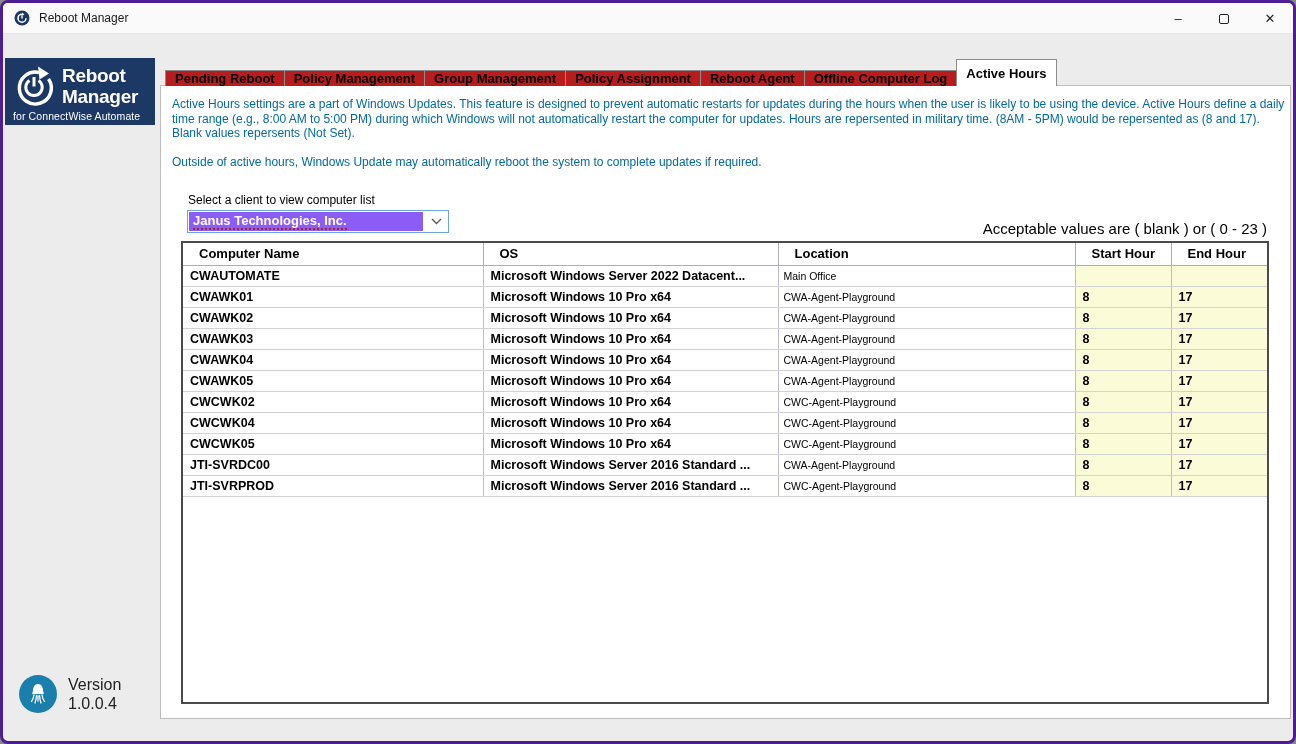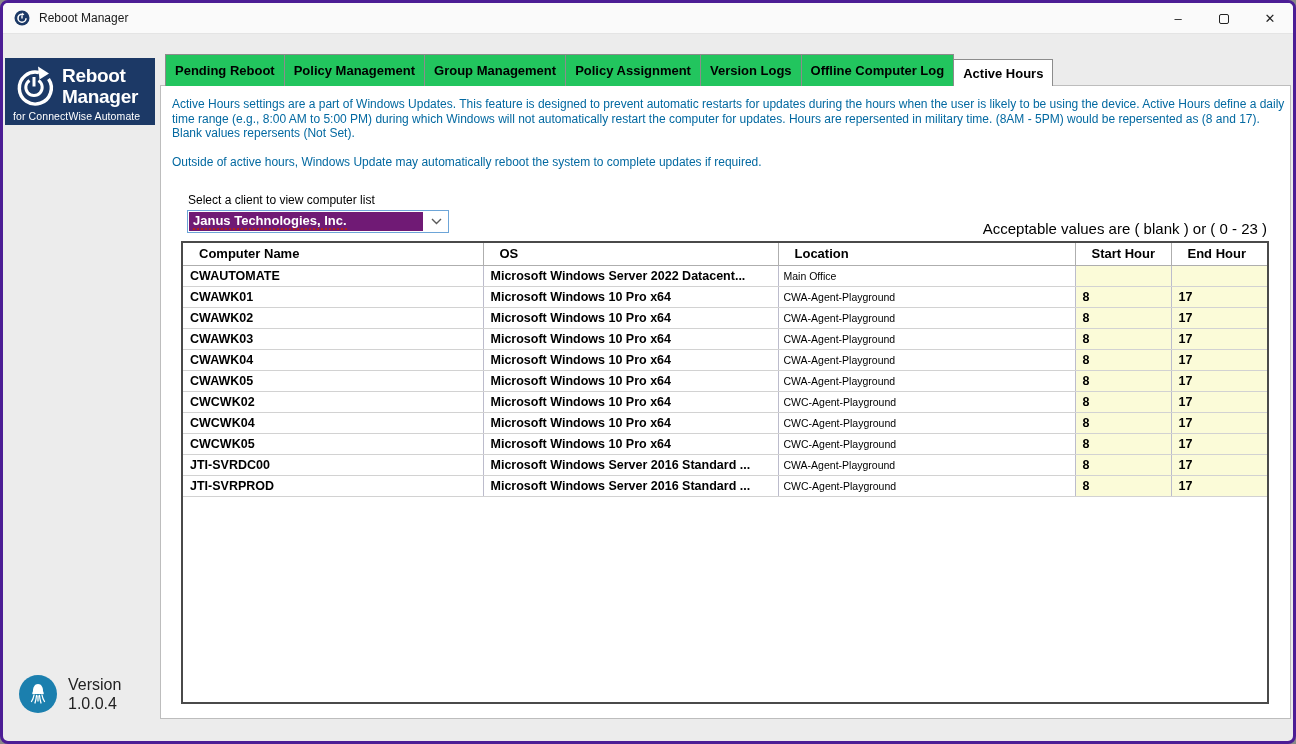--- a/index.html
+++ b/index.html
@@ -19,31 +19,31 @@
   #logo-block { position:absolute; left:2px; top:55px; width:150px; height:67px; background:#1c3966; color:#fff; }
   #logo-block .logo-row { display:flex; align-items:flex-start; padding:7px 0 0 7px; }
   #logo-block .logo-icon { width:44px; height:44px; }
   #logo-block .logo-title { margin-left:6px; font-weight:bold; font-size:19px; line-height:21px; letter-spacing:-0.3px; }
   #logo-block .logo-sub { font-size:10.5px; padding:1px 0 0 8px; letter-spacing:0.1px; }
   #version-block { position:absolute; left:16px; top:672px; display:flex; align-items:center; }
   #version-block .squid-circle { width:38px; height:38px; border-radius:50%; background:#1b7fae; display:flex; align-items:center; justify-content:center; }
   #version-block .ver-text { margin-left:11px; font-size:16px; color:#222; line-height:19px; }
   
   #tab-strip { position:absolute; left:162px; top:56px; height:27px; display:flex; align-items:flex-end; z-index:3; }
-  .tab { height:32px; background:#22c55e; border:1px solid #8c8c8c; border-bottom:none; padding:0 9px; display:flex; align-items:center; font-size:13px; font-weight:bold; color:#000; margin-right:-1px; cursor:default; }
+  .tab { height:16px; background:#b91c1c; border:1px solid #8c8c8c; border-bottom:none; padding:0 9px; display:flex; align-items:center; font-size:13px; font-weight:bold; color:#000; margin-right:-1px; cursor:default; }
   .tab.active { height:27px; background:#fff; border:1px solid #8c8c8c; border-bottom:none; position:relative; z-index:4; }
   
   #content-panel { position:absolute; left:157px; top:82px; width:1131px; height:634px; background:#fff; border:1px solid #bdbdbd; z-index:2; }
   .para { position:absolute; left:11px; font-size:12px; color:#0369a1; line-height:14.6px; width:1116px; }
   #para1 { top:11px; }
   #para2 { top:69px; }
   #client-label { position:absolute; left:27px; top:107px; font-size:12px; color:#000; }
   
   #client-combo { position:absolute; left:26px; top:124px; width:262px; height:23px; background:#fff; border:1px solid #6da5d8; display:flex; align-items:stretch; cursor:default; }
-  #client-combo .combo-sel { flex:1; background:#701a75; margin:1px; display:flex; align-items:center; padding-left:4px; }
+  #client-combo .combo-sel { flex:1; background:#8b5cf6; margin:1px; display:flex; align-items:center; padding-left:4px; }
   #client-combo .combo-sel span { color:#fff; font-weight:bold; font-size:13px; border-bottom:2px dotted #b42015; padding-bottom:0px; white-space:nowrap; }
   #client-combo .combo-arrow { width:24px; display:flex; align-items:center; justify-content:center; background:#fff; }
   #acceptable-note { position:absolute; right:23px; top:134px; font-size:15px; color:#000; }
   
   #grid-wrap { position:absolute; left:20px; top:155px; width:1088px; height:463px; border:2px solid #4a4a4a; background:#fff; overflow:hidden; }
   #grid { border-collapse:collapse; table-layout:fixed; width:1084px; }
   #grid th { height:22px; font-size:13px; font-weight:bold; text-align:left; padding-left:16px; background:#fff; border-right:1px solid #aeaeae; border-bottom:1px solid #aeaeae; color:#000; }
   #grid th:last-child { border-right:none; }
   #grid td { height:21px; border-right:1px solid #bcbccc; border-bottom:1px solid #d2d2d2; padding-left:7px; overflow:hidden; white-space:nowrap; }
   #grid td:last-child { border-right:none; }
@@ -104,21 +104,21 @@
       <div>Version</div>
       <div>1.0.0.4</div>
     </div>
   </div>
 
   <div id="tab-strip">
       <div class="tab">Pending Reboot</div>
       <div class="tab">Policy Management</div>
       <div class="tab">Group Management</div>
       <div class="tab">Policy Assignment</div>
-      <div class="tab">Version Logs</div>
+      <div class="tab">Reboot Agent</div>
       <div class="tab">Offline Computer Log</div>
       <div class="tab active">Active Hours</div>
     </div>
 
   <div id="content-panel">
     <div id="para1" class="para">Active Hours settings are a part of Windows Updates. This feature is designed to prevent automatic restarts for updates during the hours when the user is likely to be using the device. Active Hours define a daily time range (e.g., 8:00 AM to 5:00 PM) during which Windows will not automatically restart the computer for updates. Hours are repersented in military time. (8AM - 5PM) would be repersented as (8 and 17). Blank values repersents (Not Set).</div>
     <div id="para2" class="para">Outside of active hours, Windows Update may automatically reboot the system to complete updates if required.</div>
 
     <div id="client-label">Select a client to view computer list</div>
 

